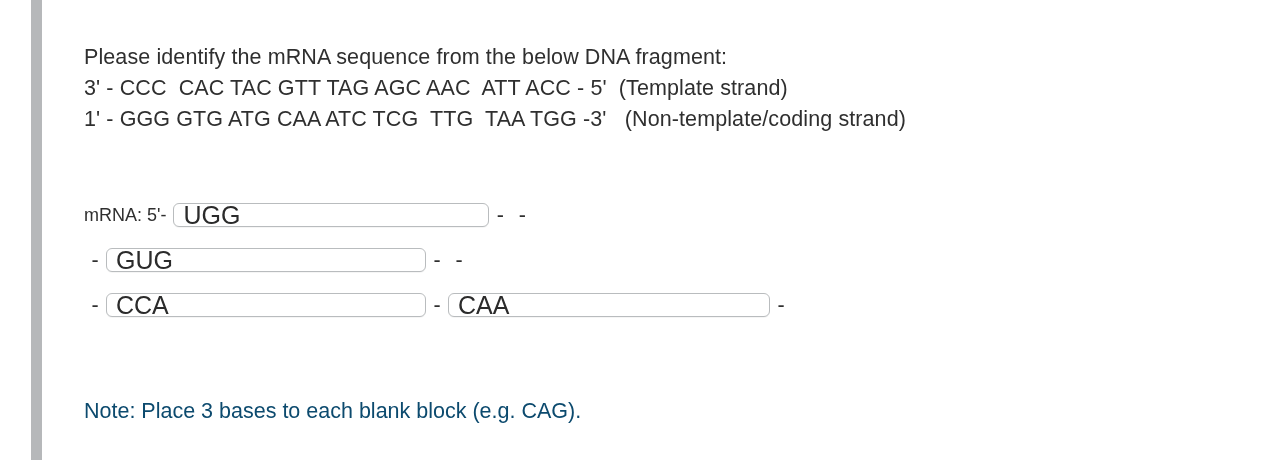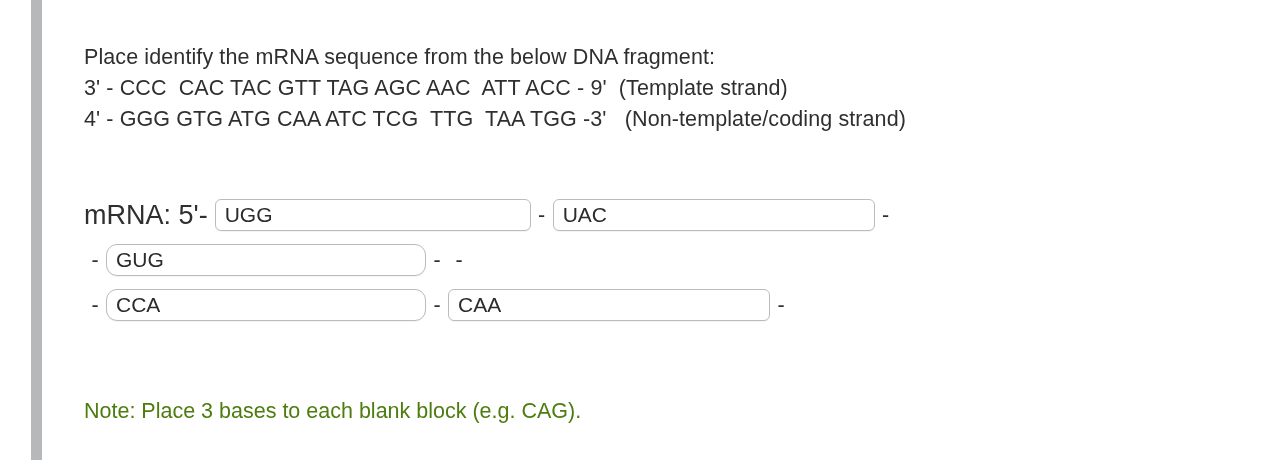--- a/index.html
+++ b/index.html
@@ -50,34 +50,34 @@
     top: 196px;
     width: 1120px;
   }
   .ans-row {
     display: flex;
     align-items: center;
     height: 38px;
     margin-bottom: 7px;
   }
   .row-label {
-    font-size: 27px;
+    font-size: 18px;
     color: #2f2f2f;
     white-space: pre;
     margin-right: 7px;
     line-height: 38px;
   }
   .blank {
-    height: 32px;
+    height: 24px;
     box-sizing: border-box;
     border: 1px solid #b9bcbe;
     border-radius: 6px;
     background: #ffffff;
     font-family: "Liberation Sans", sans-serif;
-    font-size: 21px;
+    font-size: 25px;
     color: #2b2b2b;
     padding: 0 9px;
     outline: none;
     box-shadow: 0 1px 0 rgba(0,0,0,0.04);
   }
   .dash {
     font-size: 21.5px;
     color: #2f2f2f;
     width: 22px;
     text-align: center;
@@ -85,52 +85,51 @@
     white-space: pre;
   }
   .tail {
     font-size: 21.5px;
     color: #2f2f2f;
     margin-left: 8px;
     line-height: 38px;
     white-space: pre;
   }
   .w-long   { width: 316px; }
-  .w-mid    { width: 320px; border-radius: 11px; }
+  .w-mid    { width: 320px; }
   .w-wide   { width: 322px; }
   .note {
     position: absolute;
     left: 0;
     top: 396px;
     font-size: 21.5px;
     line-height: 30px;
-    color: #4d7c0f;
+    color: #0c4a6e;
     white-space: pre;
   }
 </style>
 </head>
 <body>
 
 <div class="left-rail"></div>
 
 <div class="content">
 
   <div class="prompt-block">
-    <div class="prompt-line">Place identify the mRNA sequence from the below DNA fragment:</div>
-    <div class="prompt-line">3' - CCC  CAC TAC GTT TAG AGC AAC  ATT ACC - 9'  (Template strand)</div>
-    <div class="prompt-line">4' - GGG GTG ATG CAA ATC TCG  TTG  TAA TGG -3'   (Non-template/coding strand)</div>
+    <div class="prompt-line">Please identify the mRNA sequence from the below DNA fragment:</div>
+    <div class="prompt-line">3' - CCC  CAC TAC GTT TAG AGC AAC  ATT ACC - 5'  (Template strand)</div>
+    <div class="prompt-line">1' - GGG GTG ATG CAA ATC TCG  TTG  TAA TGG -3'   (Non-template/coding strand)</div>
   </div>
 
   <div class="answer-block">
 
     <div class="ans-row">
       <span class="row-label">mRNA: 5'-</span>
       <input class="blank w-long" type="text" value="UGG" style="">
       <span class="dash">-</span>
-      <input class="blank w-wide" type="text" value="UAC" style="">
       <span class="dash">-</span>
     </div>
 
     <div class="ans-row">
       <span class="dash">-</span>
       <input class="blank w-mid" type="text" value="GUG" style="">
       <span class="dash">-</span>
       <span class="dash">-</span>
     </div>
 

